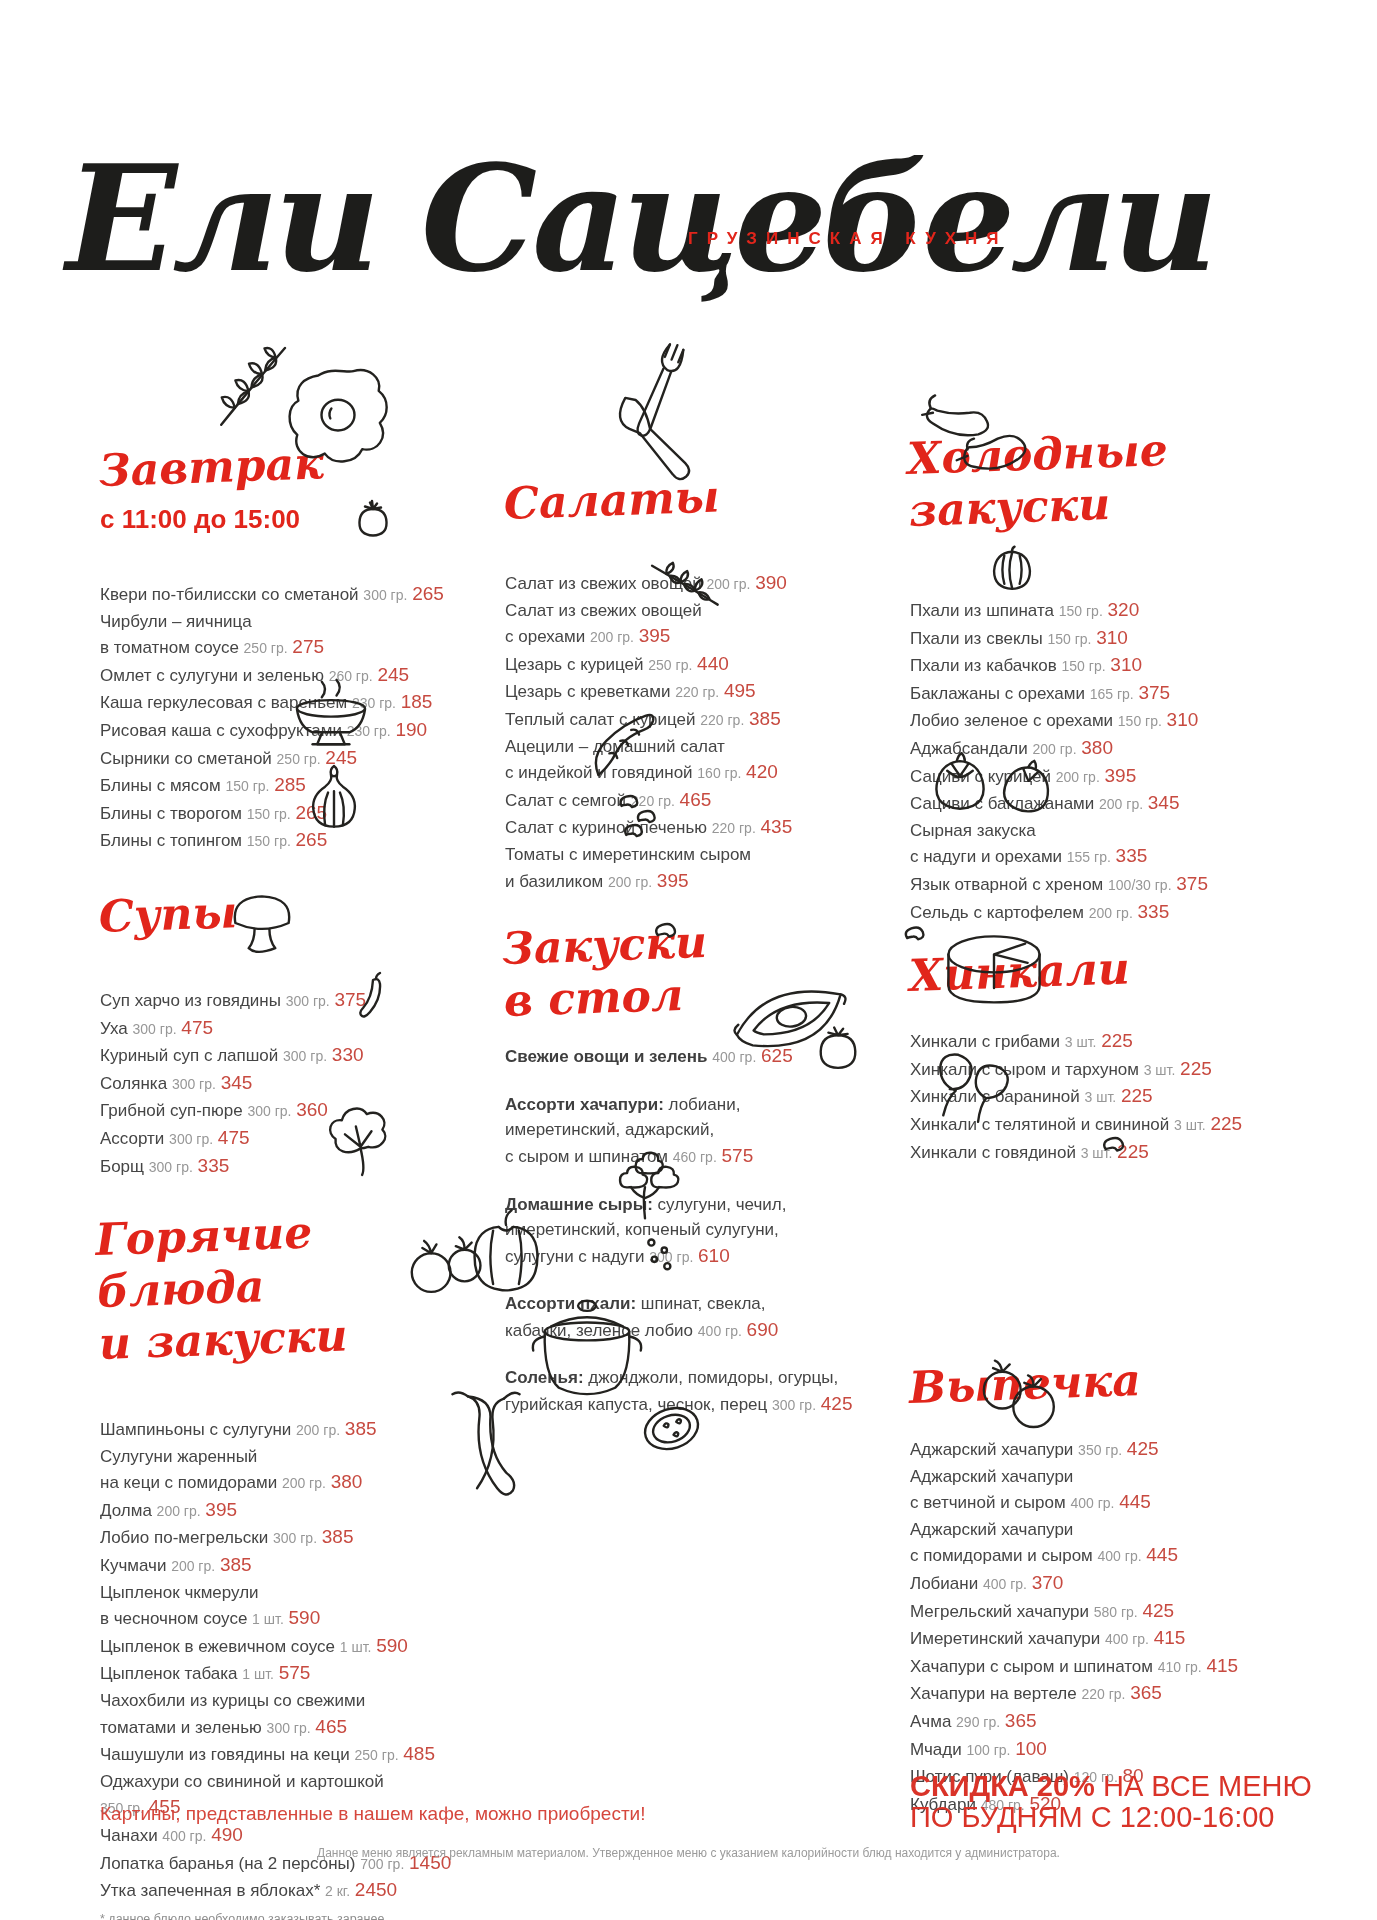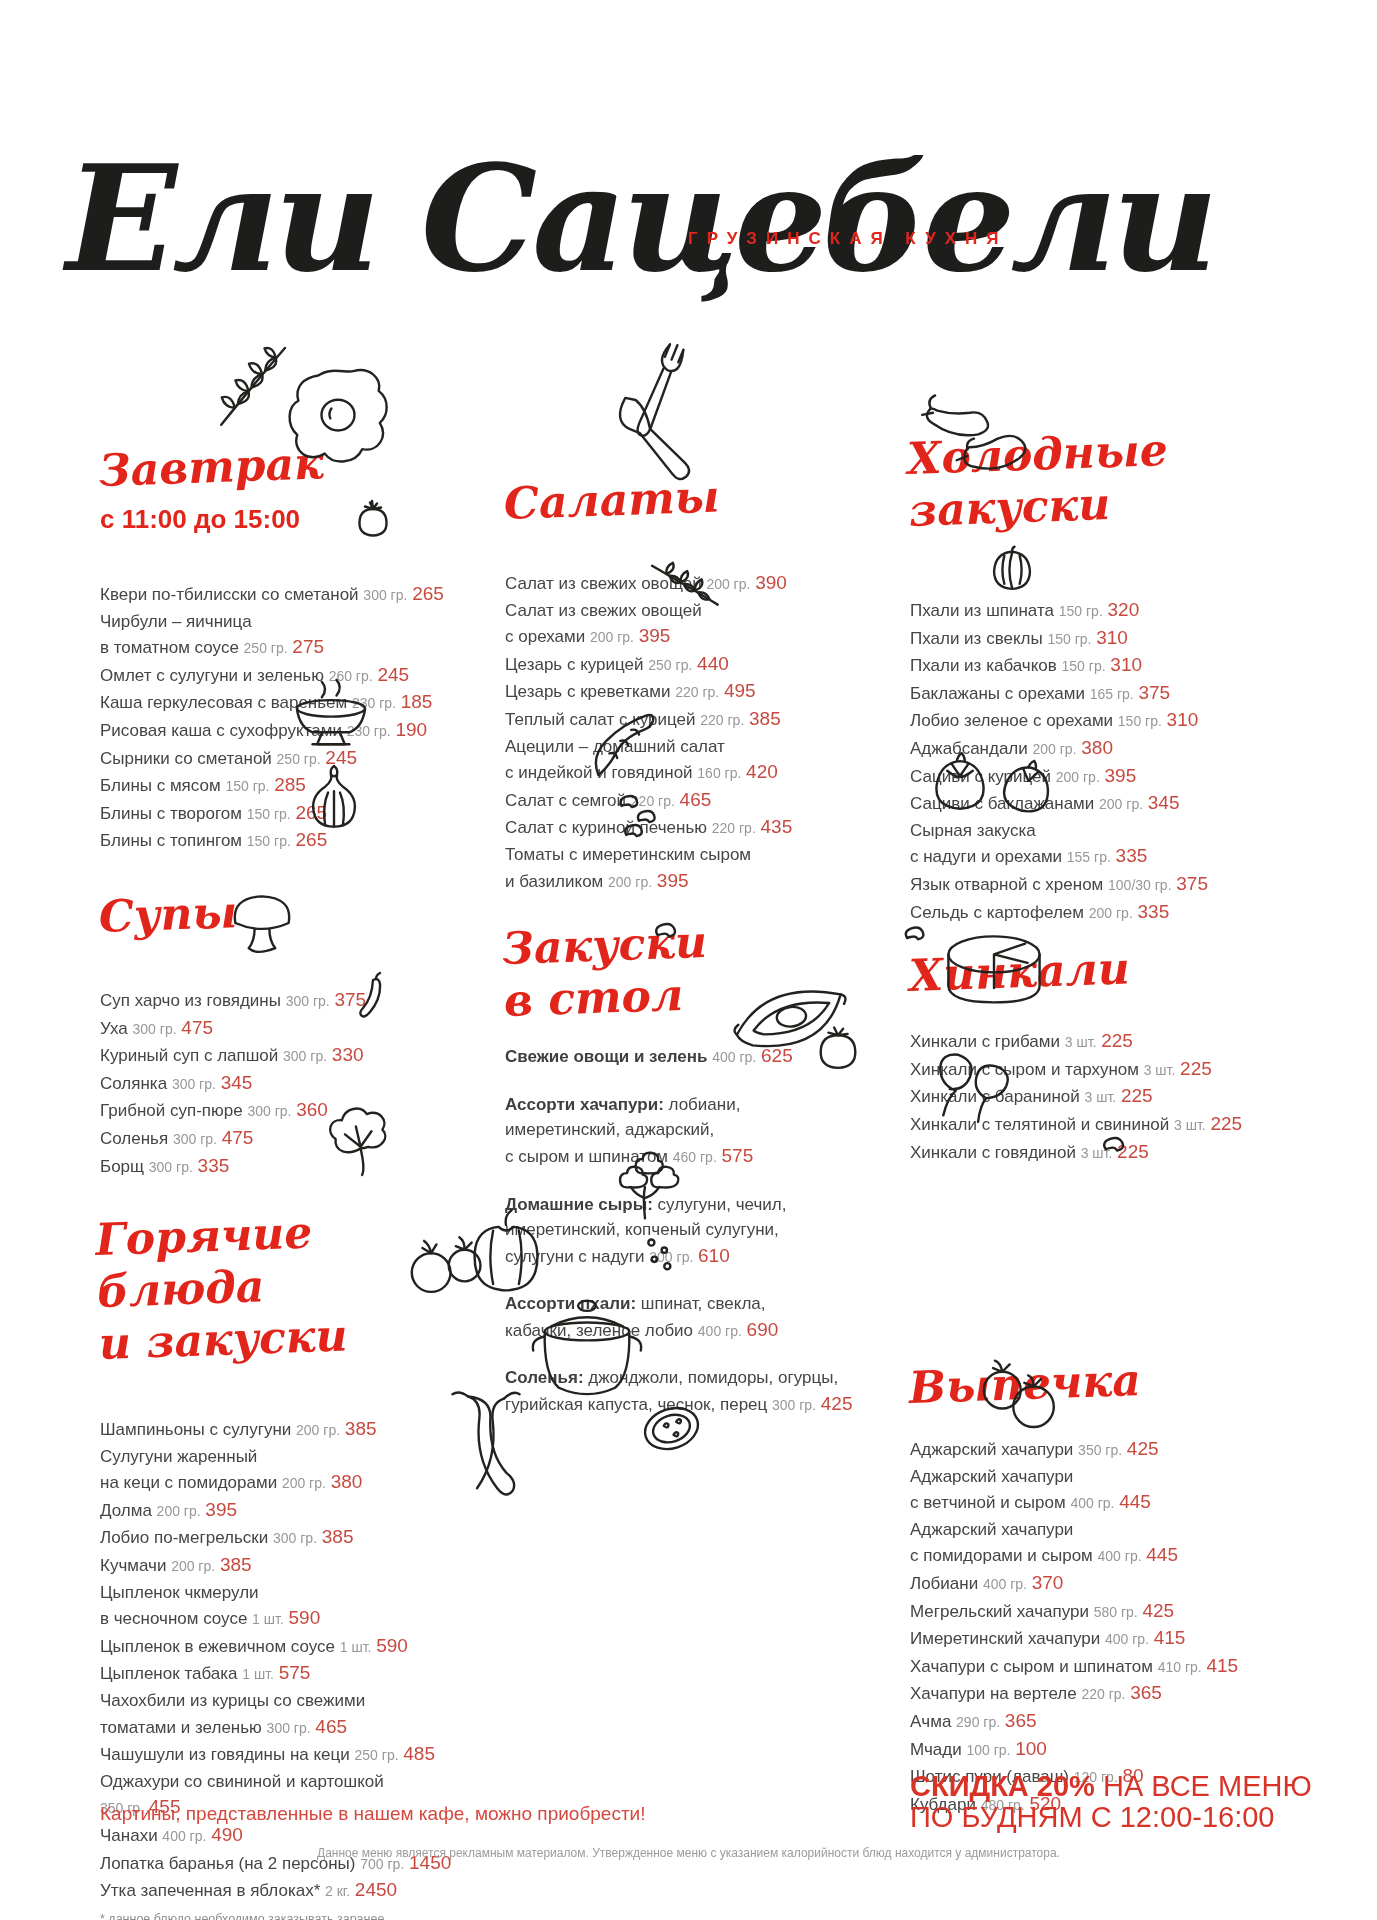--- a/index.html
+++ b/index.html
@@ -81,21 +81,21 @@
         </ul>
       </section>
       <section>
         <h2 class="script">Супы</h2>
         <ul class="items">
           <li><span class="nm">Суп харчо из говядины</span> <span class="unit">300 гр.</span> <span class="price">375</span></li>
           <li><span class="nm">Уха</span> <span class="unit">300 гр.</span> <span class="price">475</span></li>
           <li><span class="nm">Куриный суп с лапшой</span> <span class="unit">300 гр.</span> <span class="price">330</span></li>
           <li><span class="nm">Солянка</span> <span class="unit">300 гр.</span> <span class="price">345</span></li>
           <li><span class="nm">Грибной суп-пюре</span> <span class="unit">300 гр.</span> <span class="price">360</span></li>
-          <li><span class="nm">Соленья</span> <span class="unit">300 гр.</span> <span class="price">475</span></li>
+          <li><span class="nm">Ассорти</span> <span class="unit">300 гр.</span> <span class="price">475</span></li>
           <li><span class="nm">Борщ</span> <span class="unit">300 гр.</span> <span class="price">335</span></li>
         </ul>
       </section>
       <section>
         <h2 class="script">Горячие блюда
 и закуски</h2>
         <ul class="items">
           <li><span class="nm">Шампиньоны с сулугуни</span> <span class="unit">200 гр.</span> <span class="price">385</span></li>
           <li><span class="nm">Сулугуни жаренный
 на кеци с помидорами</span> <span class="unit">200 гр.</span> <span class="price">380</span></li>

